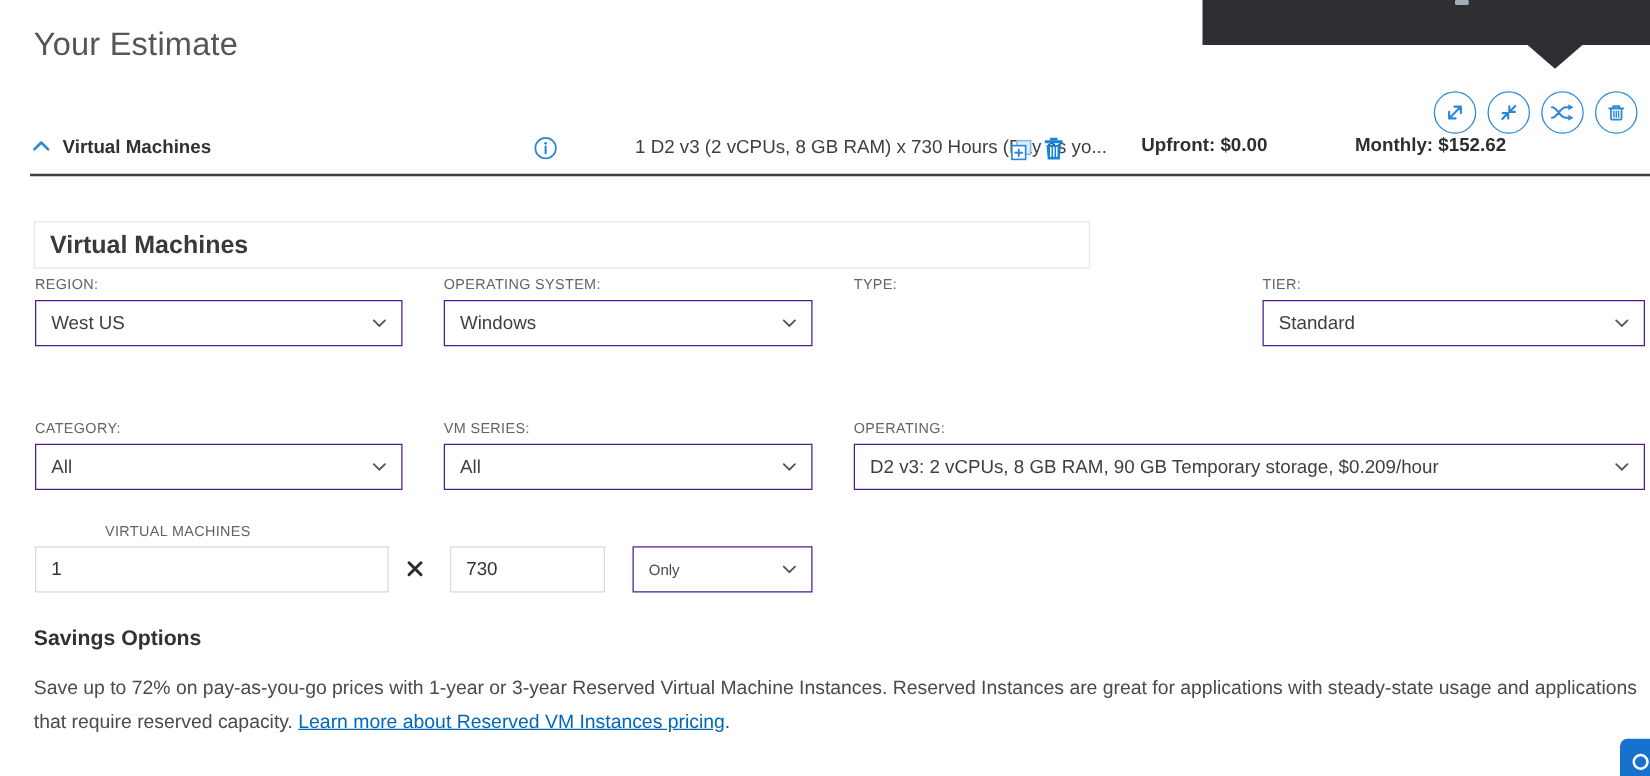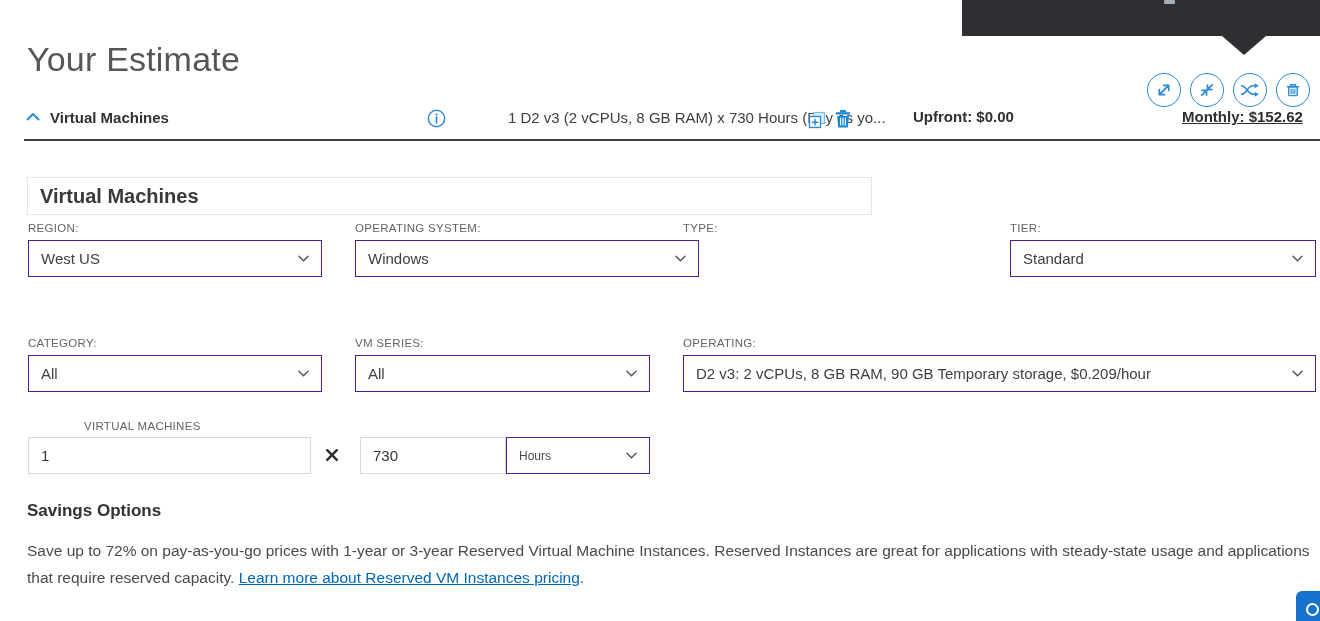--- a/index.html
+++ b/index.html
@@ -1,21 +1,21 @@
 <!DOCTYPE html>
 <html><head>
 <meta charset="utf-8">
 <style>
   * { margin:0; padding:0; box-sizing:border-box; }
   html,body { width:1320px; height:621px; background:#ffffff; overflow:hidden;
               font-family:"Liberation Sans","DejaVu Sans",sans-serif; }
   .abs { position:absolute; }
   #stage { position:relative; width:1320px; height:621px; background:#fff; }
 
-  .page-title { left:27px; top:20px; font-size:34px; font-weight:400; color:#565656; letter-spacing:.2px;margin-top:20px; }
+  .page-title { left:27px; top:20px; font-size:26px; font-weight:400; color:#565656; letter-spacing:.2px; }
 
   
   .tooltip-box { left:962px; top:0; width:358px; height:36px; background:#2f2f33; }
   .tooltip-frag { left:1164px; top:0; width:11px; height:4px; background:#b9c3cc; opacity:.85; border-radius:1px; }
   .tooltip-caret { left:1222px; top:36px; width:0; height:0;
                    border-left:22px solid transparent; border-right:22px solid transparent;
                    border-top:19px solid #2f2f33; }
 
   
   .toolbar { top:73px; left:1147px; display:flex; gap:9px; }
@@ -23,21 +23,21 @@
               background:#fff; display:flex; align-items:center; justify-content:center; cursor:pointer; }
 
   
   .est-chevron { left:26px; top:112px; }
   .est-name { left:50px; top:109px; font-size:15px; font-weight:600; color:#323130; }
   .est-info { left:427px; top:109px; cursor:pointer; }
   .est-summary { left:508px; top:109px; font-size:15px; color:#3f3f3f; white-space:nowrap; }
   .est-copy { left:808px; top:111px; cursor:pointer; }
   .est-trash { left:835px; top:110px; cursor:pointer; }
   .est-upfront { left:913px; top:108px; font-size:15px; font-weight:700; color:#2f2f2f; }
-  .est-monthly { left:1182px; top:108px; font-size:15px; font-weight:700; color:#2f2f2f;text-decoration:underline; }
+  .est-monthly { left:1084px; top:108px; font-size:15px; font-weight:700; color:#2f2f2f; }
   .est-divider { left:24px; top:139px; width:1296px; border-top:2px solid #3f3f3f; }
 
   
   .titleinput { left:27px; top:177px; width:845px; height:38px; border:1px solid #e6e6e6;
                 font-family:inherit; font-size:20px; font-weight:700; color:#3a3a3a;
                 padding:0 12px; background:#fff; outline:none; }
   .fieldlabel { font-size:11.5px; color:#646464; letter-spacing:.3px; }
   .selectbox { height:37px; border:1px solid #4c1d95; background:#fff; display:flex;
                align-items:center; padding:0 12px; cursor:pointer; }
   .sel-text { font-size:15px; color:#3f3f3f; flex:1; white-space:nowrap; overflow:hidden; }
@@ -134,21 +134,21 @@
   <div class="abs fieldlabel" style="left:355px;top:222px">OPERATING SYSTEM:</div>
   <div class="abs fieldlabel" style="left:683px;top:222px">TYPE:</div>
   <div class="abs fieldlabel" style="left:1010px;top:222px">TIER:</div>
 
   <div class="abs selectbox" style="left:28px;top:240px;width:294px">
     <span class="sel-text">West US</span>
     <svg width="11" height="7" viewBox="0 0 11 7">
         <path d="M1 1.3 L5.5 5.7 L10 1.3" stroke="#555" stroke-width="1.5" fill="none" stroke-linecap="round"></path>
       </svg>
   </div>
-  <div class="abs selectbox" style="left:355px;top:240px;width:344px">
+  <div class="abs selectbox" style="left:355px;top:240px;width:295px">
     <span class="sel-text">Windows</span>
     <svg width="11" height="7" viewBox="0 0 11 7">
         <path d="M1 1.3 L5.5 5.7 L10 1.3" stroke="#555" stroke-width="1.5" fill="none" stroke-linecap="round"></path>
       </svg>
   </div>
   <div class="abs selectbox" style="left:1010px;top:240px;width:306px">
     <span class="sel-text">Standard</span>
     <svg width="11" height="7" viewBox="0 0 11 7">
         <path d="M1 1.3 L5.5 5.7 L10 1.3" stroke="#555" stroke-width="1.5" fill="none" stroke-linecap="round"></path>
       </svg>
@@ -177,23 +177,23 @@
       </svg>
   </div>
 
   <div class="abs fieldlabel" style="left:84px;top:420px">VIRTUAL MACHINES</div>
   <input class="abs textinput" style="left: 28px; top: 437px; width: 283px;" type="text" value="1">
   <span class="abs" style="left:325px;top:448px">
     <svg width="14" height="14" viewBox="0 0 14 14">
         <path d="M2.2 2.2 L11.8 11.8 M11.8 2.2 L2.2 11.8" stroke="#2d2d2d" stroke-width="2.4" stroke-linecap="round"></path>
       </svg>
   </span>
-  <input class="abs textinput" style="left: 360px; top: 437px; width: 146px;" type="text" value="730">
+  <input class="abs textinput" style="left: 360px; top: 437px; width: 124px;" type="text" value="730">
   <div class="abs selectbox" style="left:506px;top:437px;width:144px">
-    <span class="sel-text small">Hours</span>
+    <span class="sel-text small">Only</span>
     <svg width="11" height="7" viewBox="0 0 11 7">
         <path d="M1 1.3 L5.5 5.7 L10 1.3" stroke="#555" stroke-width="1.5" fill="none" stroke-linecap="round"></path>
       </svg>
   </div>
 
   <h2 class="abs savings-heading">Savings Options</h2>
   <p class="abs savings-text"><span>Save up to 72% on pay-as-you-go prices with 1-year or 3-year Reserved Virtual Machine Instances. Reserved Instances are great for applications with steady-state usage and applications that require reserved capacity. </span><a href="#" class="link">Learn more about Reserved VM Instances pricing</a><span>.</span></p>
 
   <button class="abs feedback-btn">
     <span class="feedback-glyph"></span>

